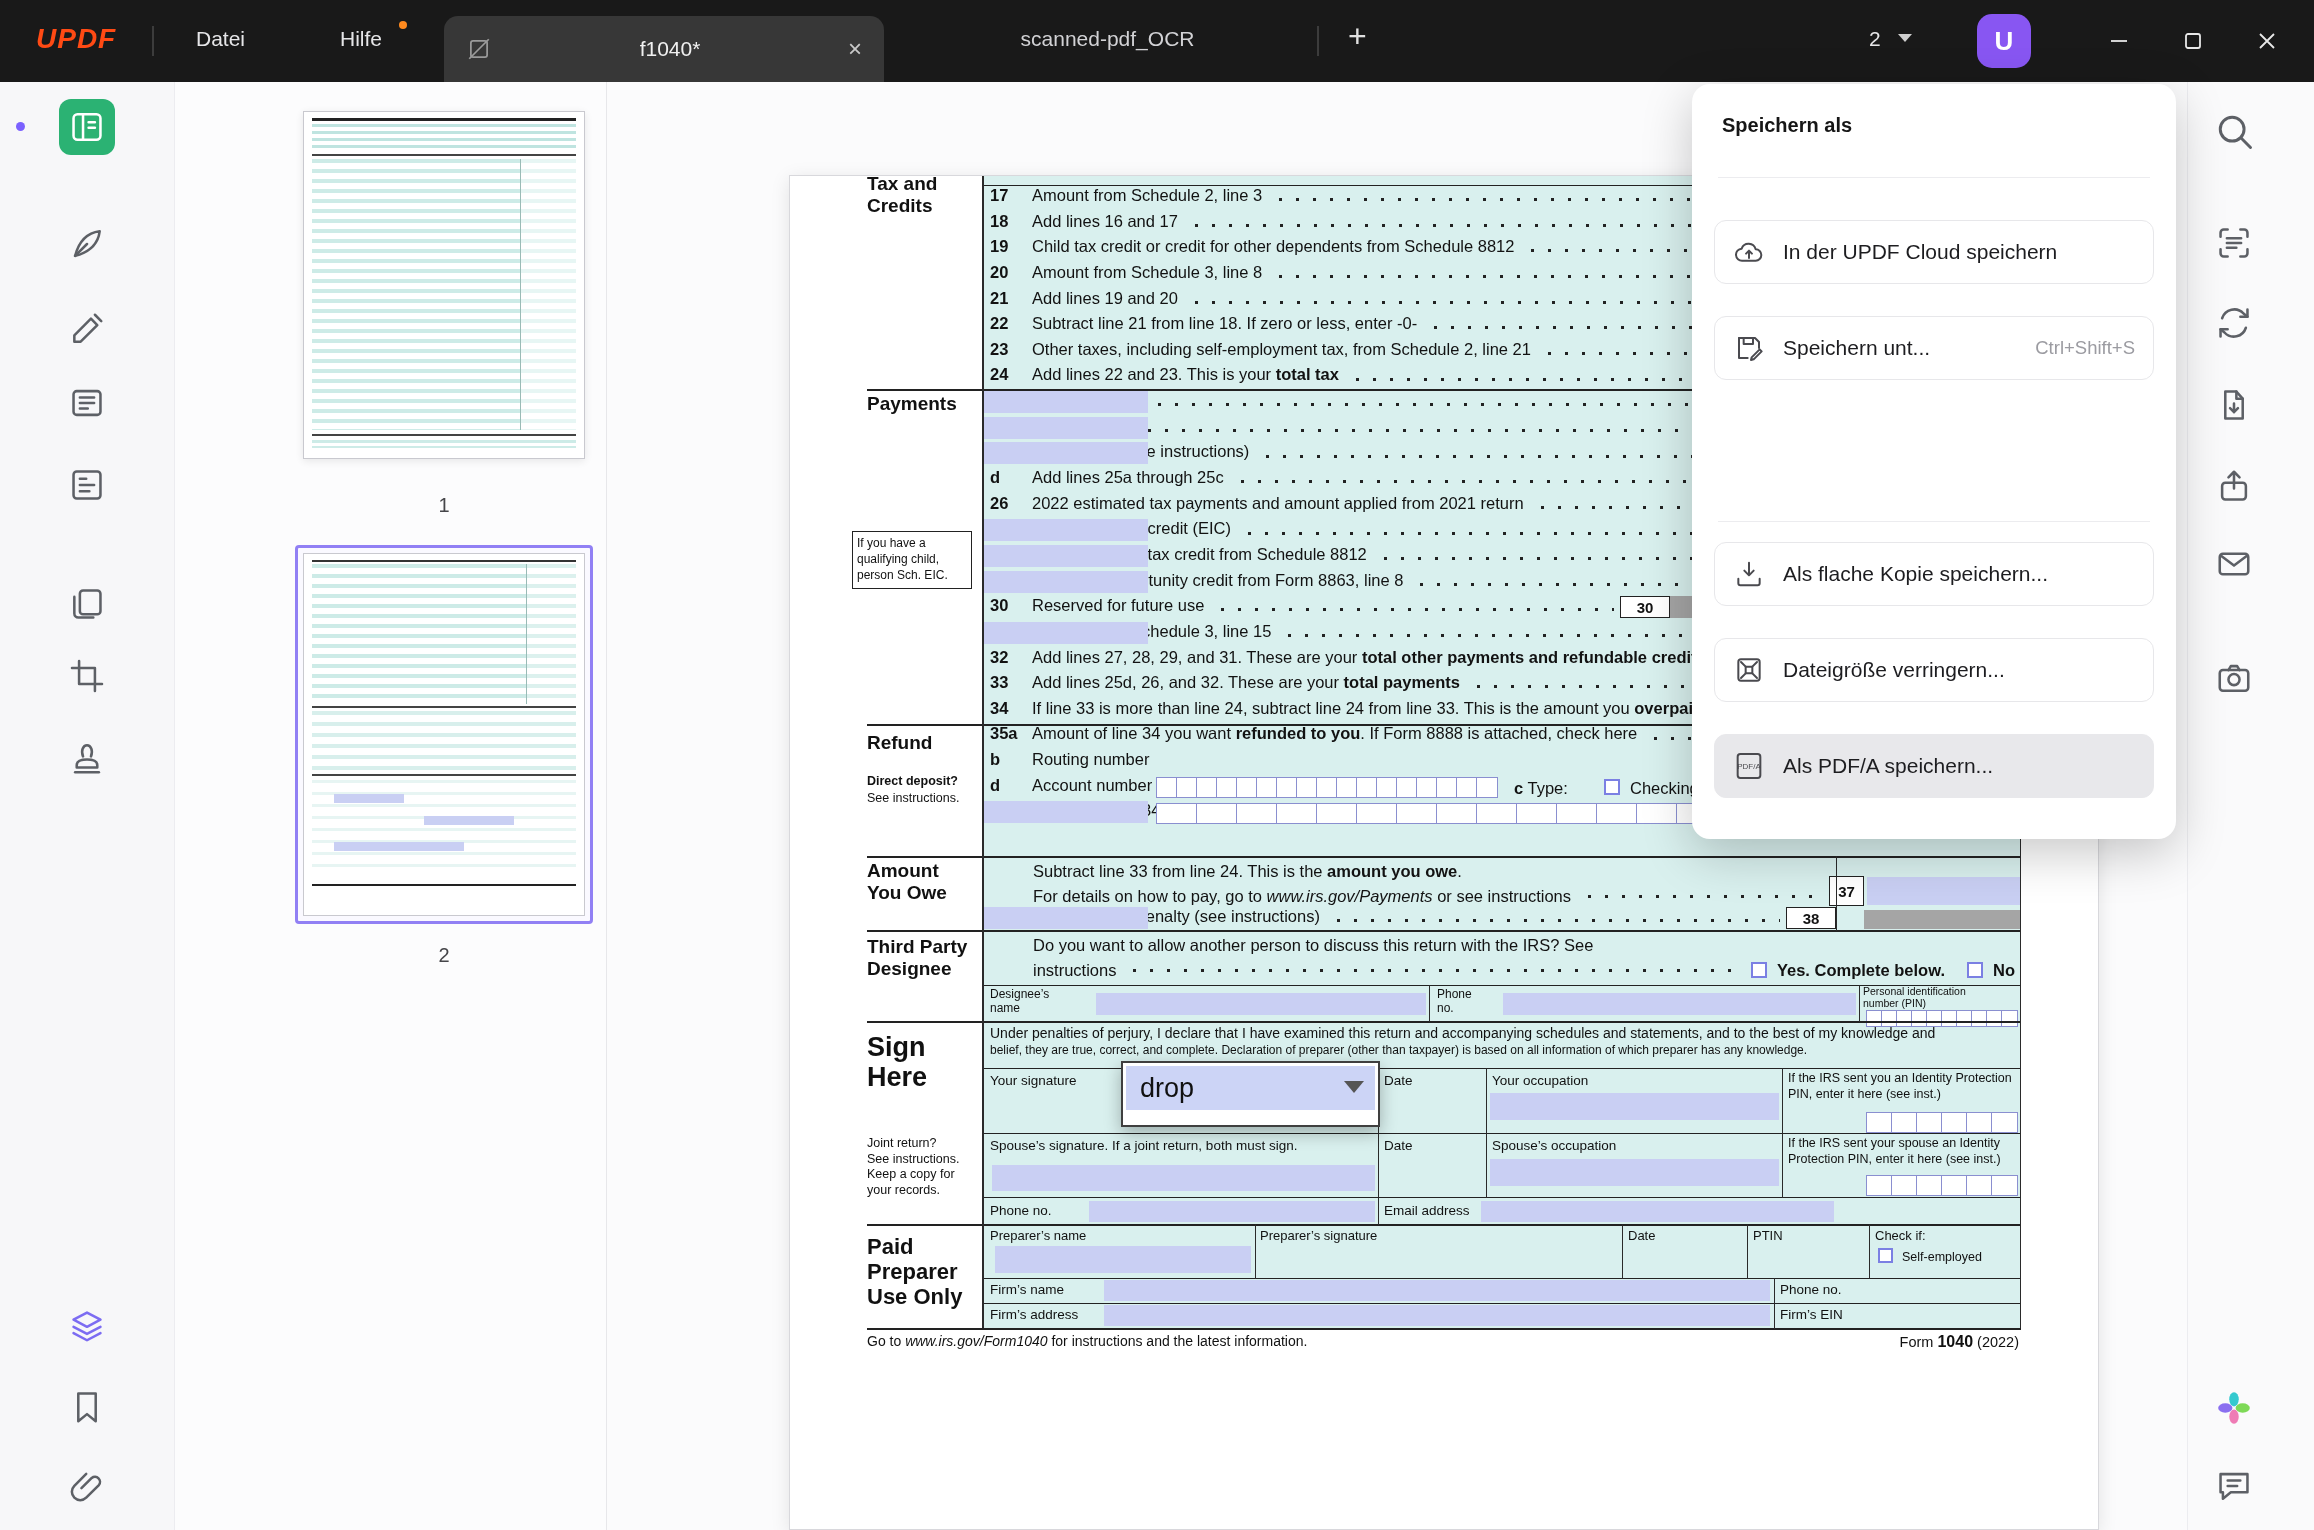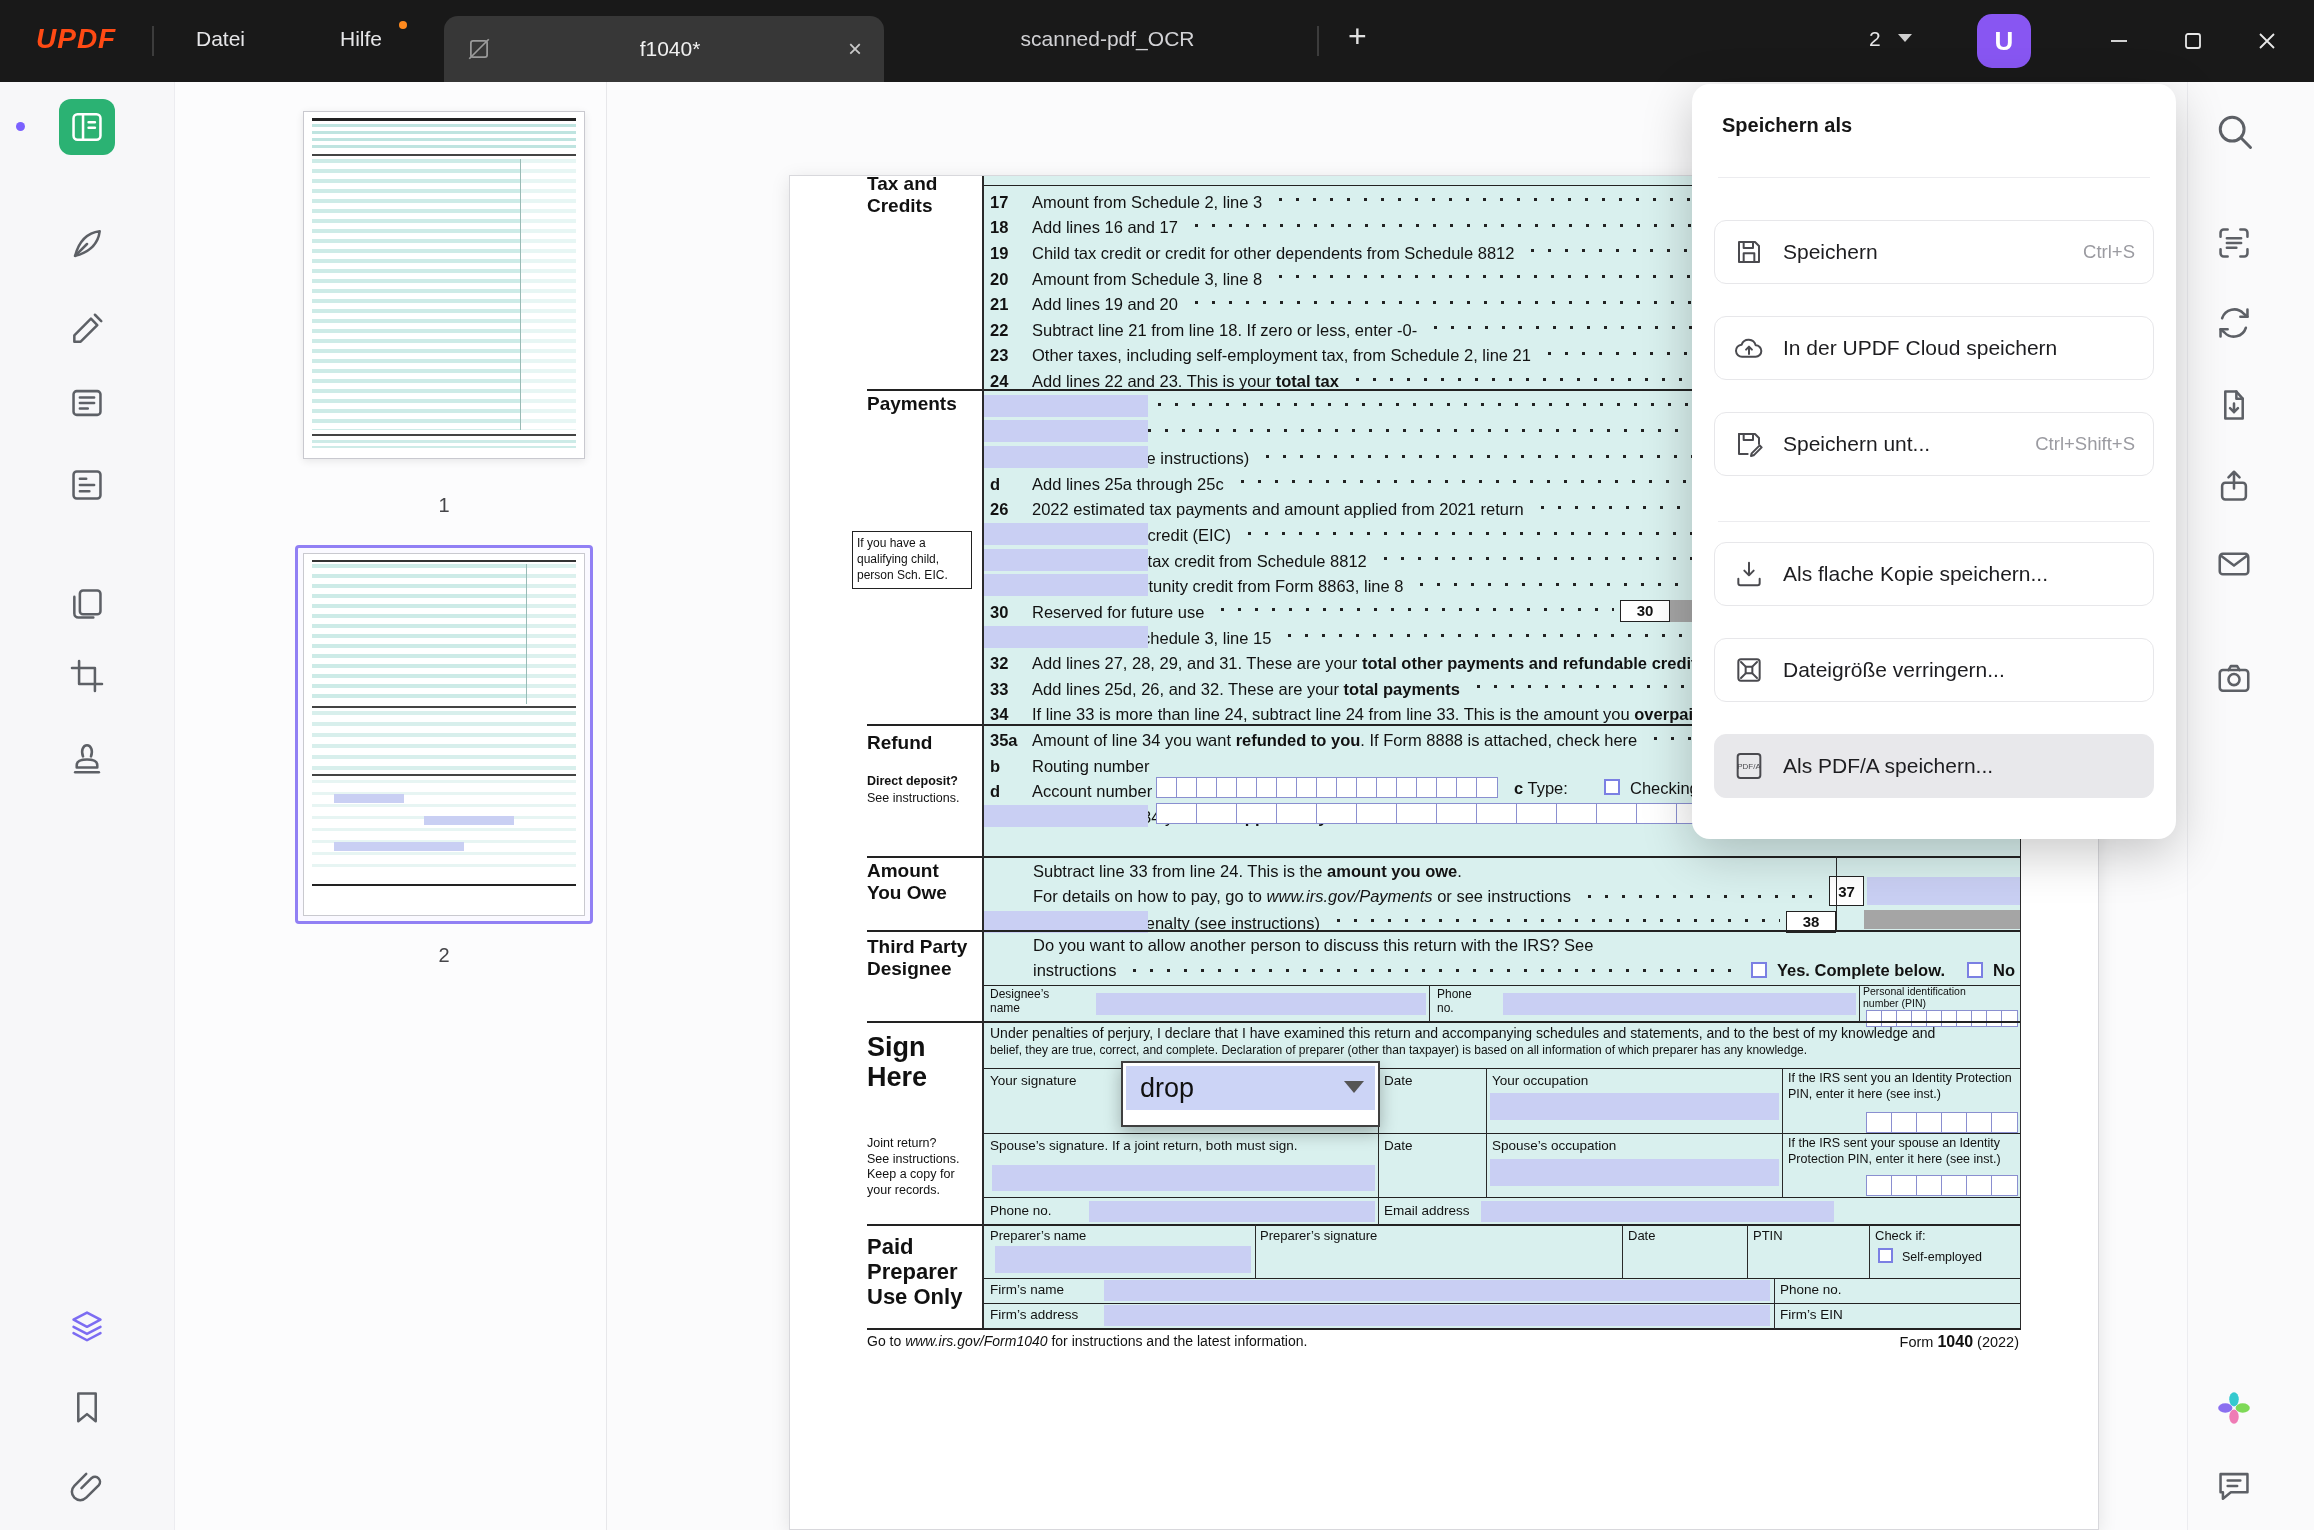--- a/index.html
+++ b/index.html
@@ -86,21 +86,21 @@
   .grayf{position:absolute;background:#a5a5a5}
   .nbox{position:absolute;border:1.5px solid #222;background:#fff;font-weight:700;font-size:15px;display:flex;align-items:center;justify-content:center}
   .cb{position:absolute;width:16px;height:16px;border:2px solid #7b80e3;background:#fff}
   .cbi{display:inline-block;flex:none;width:16px;height:16px;border:2px solid #7b80e3;background:#fff}
   .cells{position:absolute;display:flex;border:1.2px solid #8a8fd0;background:#fff}
   .cells span{border-right:1px solid #8a8fd0;height:100%}
   .cells span:last-child{border-right:none}
   .qualbox{position:absolute;left:62px;top:355px;width:120px;height:58px;border:1.5px solid #222;background:#fff;font-size:12px;line-height:16px;padding:3px 4px;color:#111}
 
   .frows{position:absolute;left:192px;top:10px;width:854px}
-  .frow{display:flex;align-items:flex-end;height:25.65px;font-size:16.5px;color:#121212}
+  .frow{display:flex;align-items:flex-start;height:25.65px;font-size:16.5px;color:#121212}
   .fnum{flex:none;width:44px;padding-left:8px;font-weight:700}
   .ftxt{flex:none;white-space:nowrap;margin-left:6px}
   .dots{flex:1;align-self:stretch;margin:0 6px;background:radial-gradient(circle,#222 1.6px,transparent 2px) 4px 60%/17px 17px repeat-x}
   .fbox{flex:none;width:50px;height:22px;border:1.5px solid #222;background:#fff;font-weight:700;font-size:15px;display:flex;align-items:center;justify-content:center}
   .ffield{flex:none;width:166px;height:22px}
   .ffield.lav{background:#c9cff3}
   .ffield.gray{background:#a5a5a5}
 
   .drop-overlay{position:absolute;left:331px;top:885px;width:259px;height:66px;background:#fff;border:2.5px solid #3f3f3f;box-shadow:0 6px 16px rgba(0,0,0,.28);z-index:50}
   .drop-band{position:absolute;left:3px;top:3px;right:3px;height:44px;background:#ccd4f6;display:flex;align-items:center;padding:0 14px}
@@ -761,29 +761,20 @@
           <path d="M8 8.5h8M8 12h6"></path>
         </svg>
       </div>
     </div>
 
   <div class="save-panel">
     <div class="sp-title">Speichern als</div>
     <div class="sp-div" style="top:93px"></div>
     <div class="sp-group" style="top:136px">
 
-        <div class="sp-item">
-          <span class="sp-icon"><svg viewBox="0 0 24 24">
-              <path d="M4.5 4.5h12l3 3v12h-15z"></path>
-              <path d="M8 4.5V9h7V4.5"></path>
-              <rect x="8" y="13" width="8" height="6.5"></rect>
-            </svg></span>
-          <span class="sp-label">Speichern</span>
-          <span class="sp-short">Ctrl+S</span>
-        </div>
 
         <div class="sp-item">
           <span class="sp-icon"><svg viewBox="0 0 24 24">
               <path d="M7 18.5a4.5 4.5 0 0 1-.5-9A5.5 5.5 0 0 1 17 10a4 4 0 0 1 0 8.5z"></path>
               <path d="M12 16.5V11M9.8 13.2L12 11l2.2 2.2"></path>
             </svg></span>
           <span class="sp-label">In der UPDF Cloud speichern</span>
 
         </div>
 

